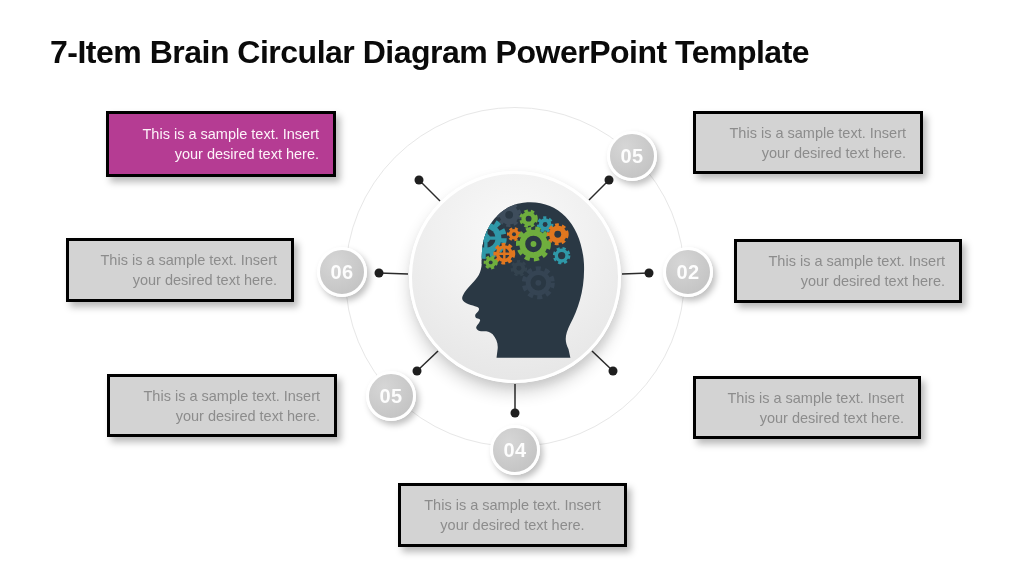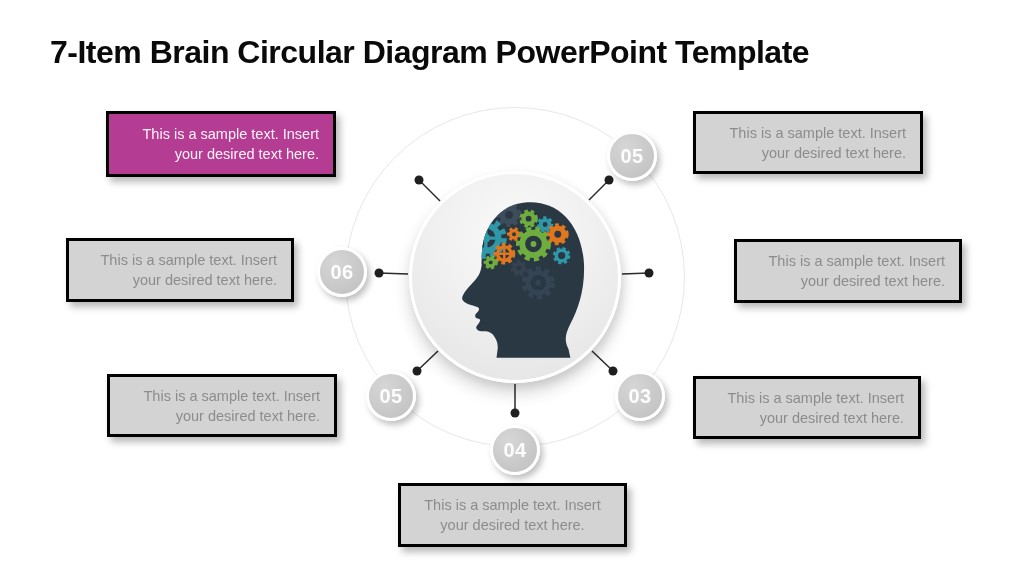--- a/index.html
+++ b/index.html
@@ -206,22 +206,22 @@
           <circle cx="130" cy="112" r="10.5" fill="none" stroke="#354453" stroke-width="5"></circle>
           <circle cx="130" cy="112" r="3" fill="#354453"></circle>
         </g>
       </g>
     </svg>
   </div>
 
   <div class="ncircle pos-c1">
       <span>05</span>
     </div>
-  <div class="ncircle pos-c3">
-      <span>03</span>
+  <div class="ncircle pos-c2">
+      <span>02</span>
     </div>
   <div class="ncircle pos-c4">
       <span>04</span>
     </div>
   <div class="ncircle pos-c5">
       <span>05</span>
     </div>
   <div class="ncircle pos-c6">
       <span>06</span>
     </div>

